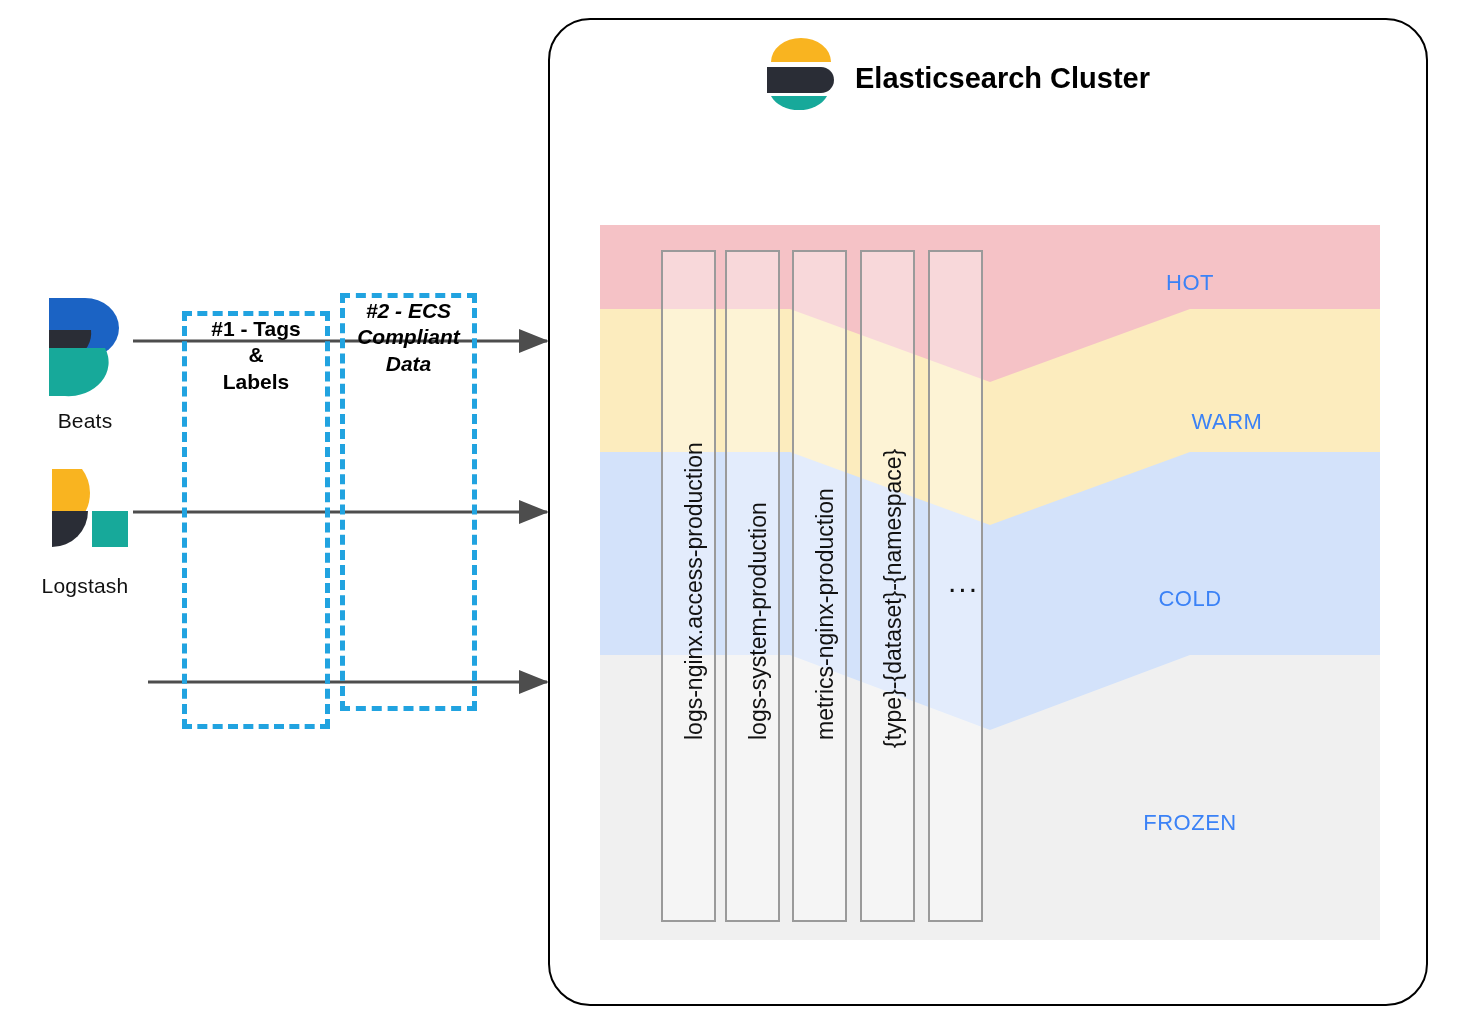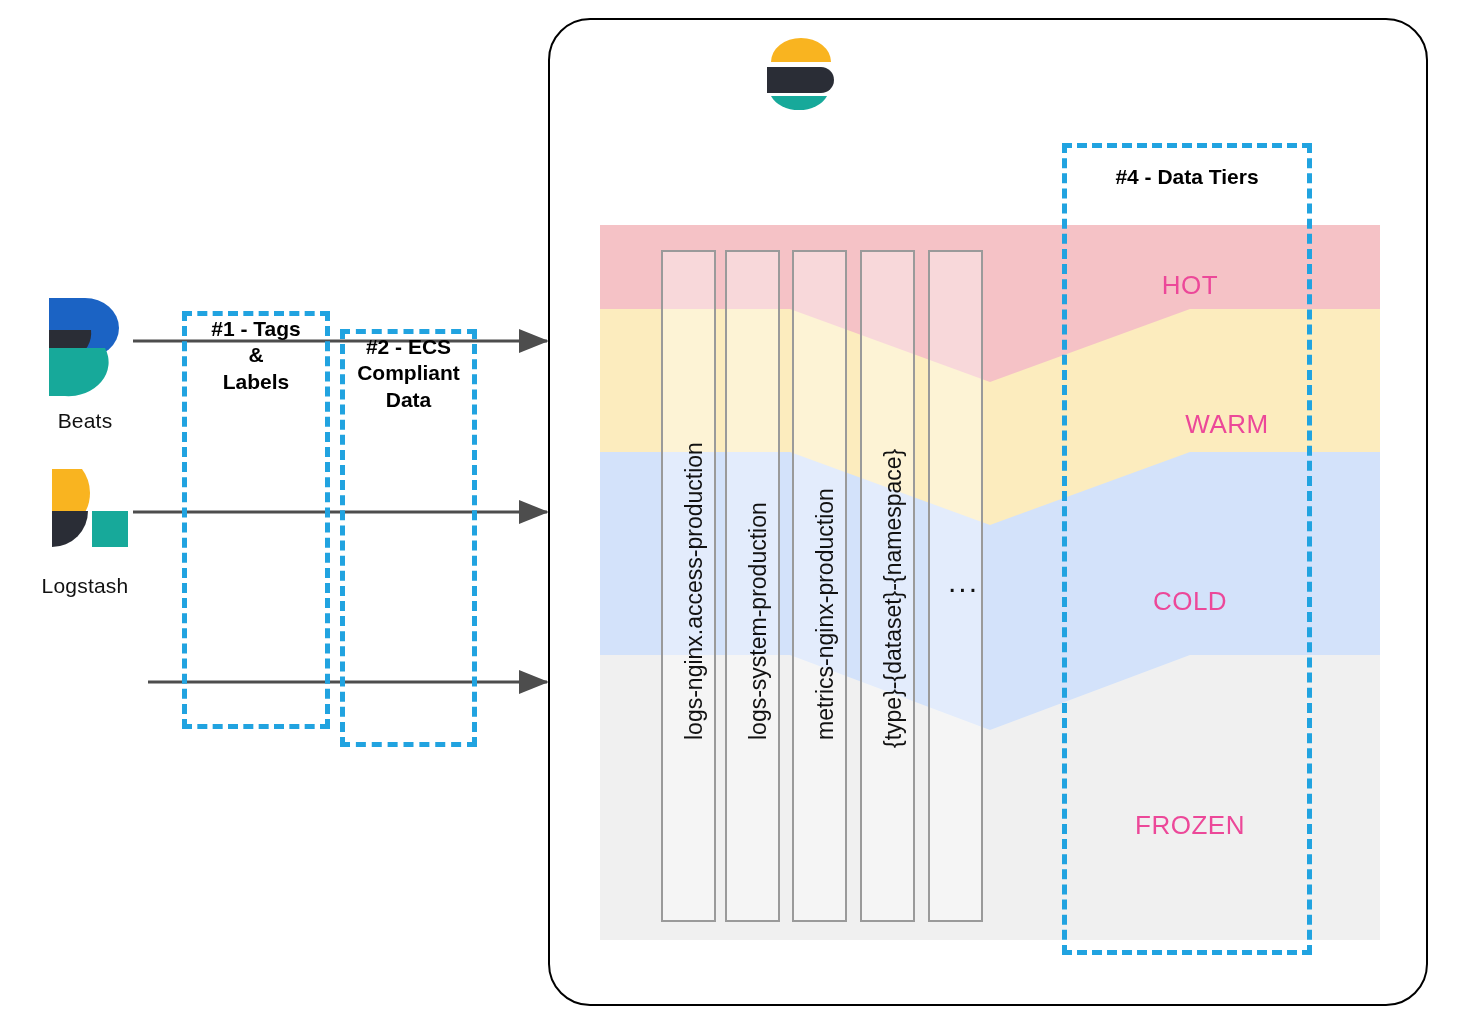--- a/index.html
+++ b/index.html
@@ -29,21 +29,21 @@
   #bands{position:absolute;}
   #bands svg{display:block;}
 
   
   .streambox{position:absolute;box-sizing:border-box;border:2px solid #9a9a9a;background:rgba(255,255,255,.36);}
   .vlabel{position:absolute;white-space:nowrap;font-size:23px;color:#111;
           transform-origin:0 0;transform:rotate(-90deg);}
   .dots{position:absolute;font-size:30px;color:#111;letter-spacing:2px;}
 
   
-  .tiercap{position:absolute;font-size:26px;color:#ec4899;text-align:center;letter-spacing:.5px;}
+  .tiercap{position:absolute;font-size:22px;color:#3b82f6;text-align:center;letter-spacing:.5px;}
 
   
   #arrows{position:absolute;left:0;top:0;}
 </style>
 </head>
 <body>
 
 <div id="stage">
 
   <div class="source" style="left:10px;top:293px;">
@@ -78,34 +78,35 @@
     </defs>
     <line x1="133" y1="341" x2="547" y2="341" stroke="#4d4d4d" stroke-width="3" marker-end="url(#ah)"></line>
     <line x1="133" y1="512" x2="547" y2="512" stroke="#4d4d4d" stroke-width="3" marker-end="url(#ah)"></line>
     <line x1="148" y1="682" x2="547" y2="682" stroke="#4d4d4d" stroke-width="3" marker-end="url(#ah)"></line>
   </svg>
 
   <div class="dashbox centered" style="left:182px;top:311px;width:148px;height:418px;">
     <div class="dlabel">#1 - Tags<br>&amp;<br>Labels</div>
   </div>
 
-  <div class="dashbox centered" style="left:340px;top:329px;width:137px;height:418px;">
+  <div class="dashbox centered" style="left:340px;top:293px;width:137px;height:418px;font-style:italic;">
     <div class="dlabel">#2 - ECS<br>Compliant<br>Data</div>
   </div>
 
   <div id="cluster" style="left:548px;top:18px;width:880px;height:988px;"></div>
 
   <div id="clusterHead" style="left:765px;top:36px;">
     <div>
       <svg width="72" height="80" viewBox="0 0 72 80">
         <path d="M6 26 A30 24 0 0 1 66 26 Z" fill="#f9b420"></path>
         <path d="M2 31 H56 A13 13 0 0 1 56 57 H2 Z" fill="#2a2d36"></path>
         <path d="M6 60 A30 22 0 0 0 62 60 Z" fill="#17a99a"></path>
       </svg>
     </div>
+    <div class="ttl">Elasticsearch Cluster</div>
   </div>
 
   <div id="bands" style="left:600px;top:225px;">
     <svg width="780" height="715" viewBox="0 0 780 715">
 
       <rect x="0" y="0" width="780" height="715" fill="#f0f0f0"></rect>
 
       <path d="M0 0 H780 V430 L590 430 L390 505 L190 430 L0 430 Z" fill="#d3e2fa"></path>
 
       <path d="M0 0 H780 V227 L590 227 L390 300 L190 227 L0 227 Z" fill="#fcecbe"></path>
@@ -128,17 +129,14 @@
 
   <div class="streambox" style="left:928px;top:250px;width:55px;height:672px;"></div>
   <div class="dots" style="left:948px;top:565px;">...</div>
 
   <div class="tiercap" style="left:1090px;top:270px;width:200px;">HOT</div>
   <div class="tiercap" style="left:1127px;top:409px;width:200px;">WARM</div>
   <div class="tiercap" style="left:1090px;top:586px;width:200px;">COLD</div>
   <div class="tiercap" style="left:1090px;top:810px;width:200px;">FROZEN</div>
 
 
-  <div class="dashbox topped" style="left:1062px;top:143px;width:250px;height:812px;">
-    <div class="dlabel">#4 - Data Tiers</div>
-  </div>
 
 </div>
 
 </body></html>

